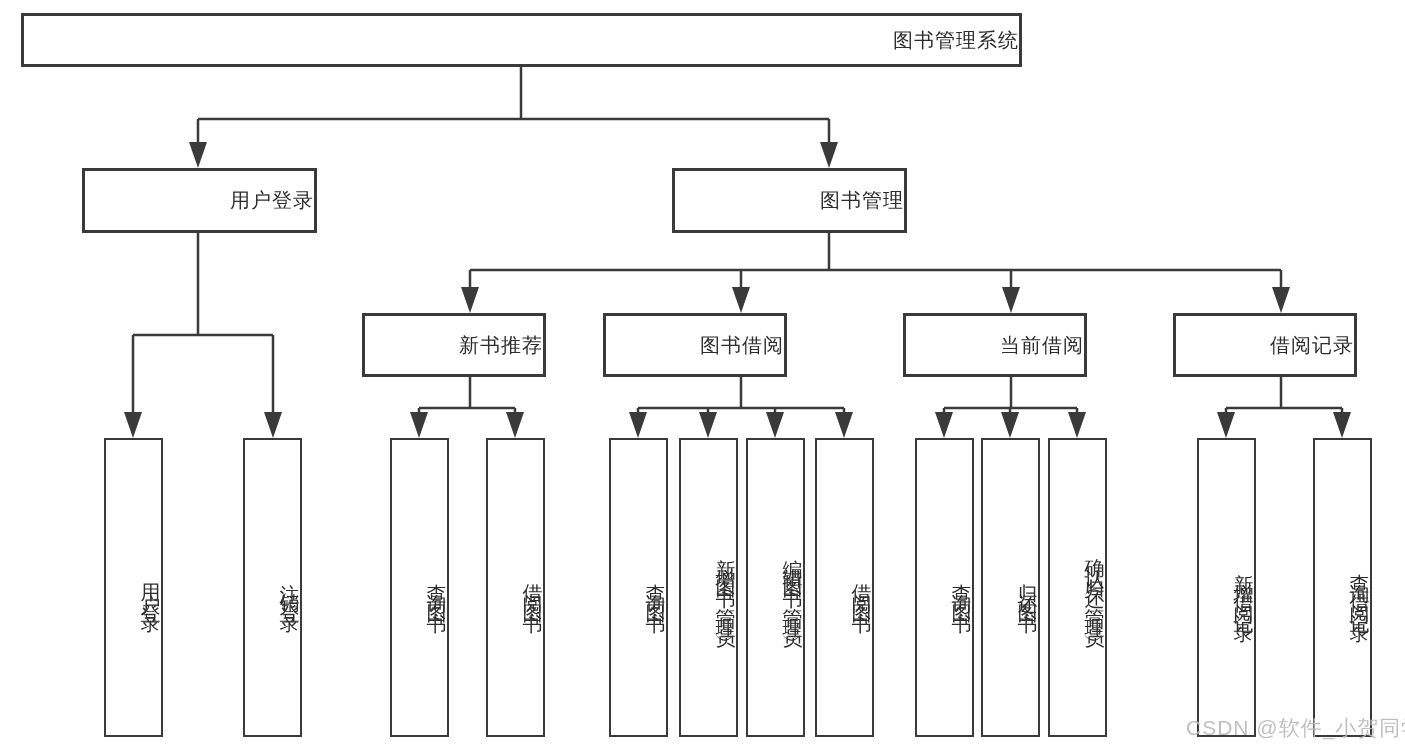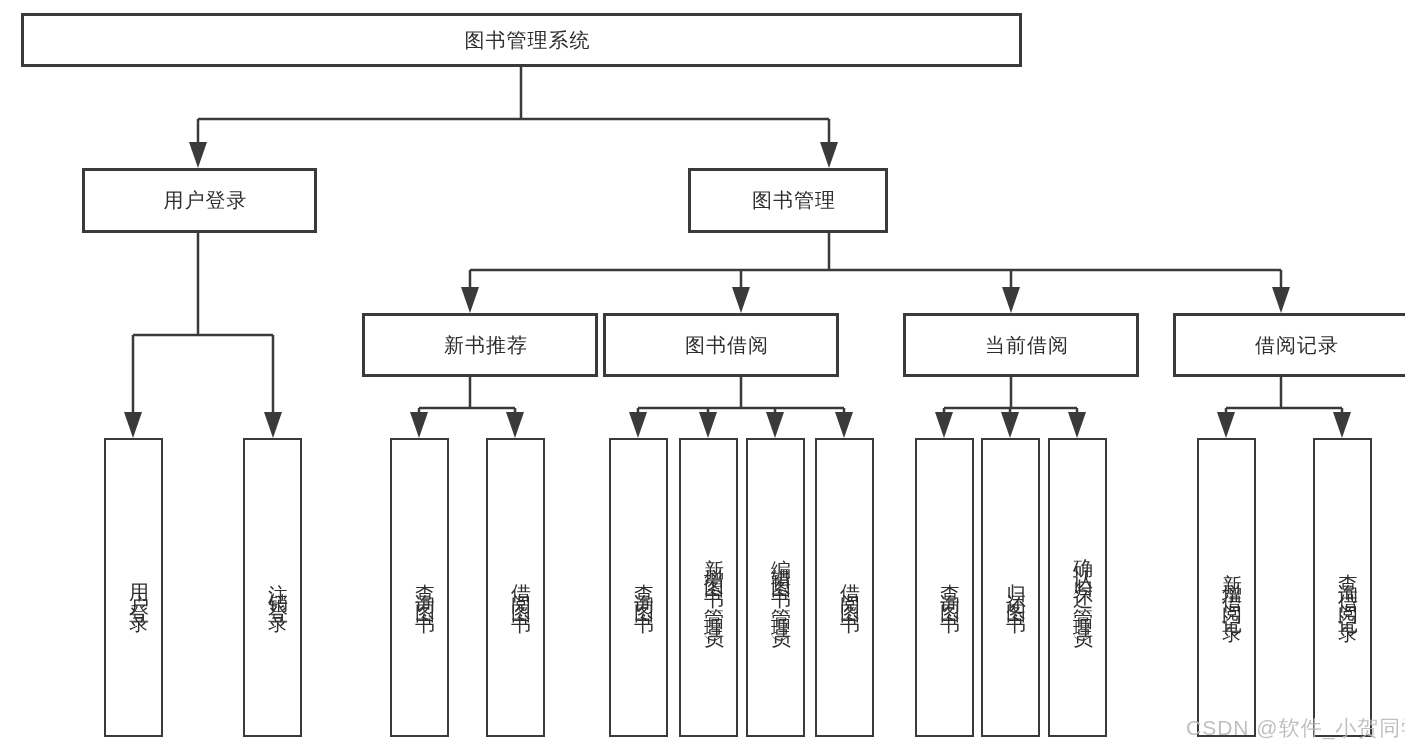--- a/index.html
+++ b/index.html
@@ -9,30 +9,30 @@
     background:#ffffff;
     font-family:"Liberation Sans", sans-serif;
     overflow:hidden;
   }
   .connectors{position:absolute;left:0;top:0;z-index:1;}
   .node{
     position:absolute;
     box-sizing:border-box;
     background:#ffffff;
     border:3px solid #3a3a3a;
-    display:flex;align-items:center;justify-content:center;
+    display:flex;align-items:center;justify-content:flex-end;
     font-size:20px;color:#2d2d2d;
     z-index:2;
     letter-spacing:1px;
     padding-left:12px;
   }
   .root{left:21px;top:13px;width:1001px;height:54px;}
   .lvl2a{left:82px;top:168px;width:235px;height:65px;}
-  .lvl2b{left:688px;top:168px;width:200px;height:65px;}
-  .lvl3{top:313px;width:236px;height:64px;}
+  .lvl2b{left:672px;top:168px;width:235px;height:65px;}
+  .lvl3{top:313px;width:184px;height:64px;}
   .g-recommend{left:362px;}
   .g-borrow{left:603px;}
   .g-current{left:903px;}
   .g-records{left:1173px;}
   .leaf{
     top:438px;width:59px;height:299px;
     border-width:2.5px;
     z-index:2;
   }
   .vtext{

